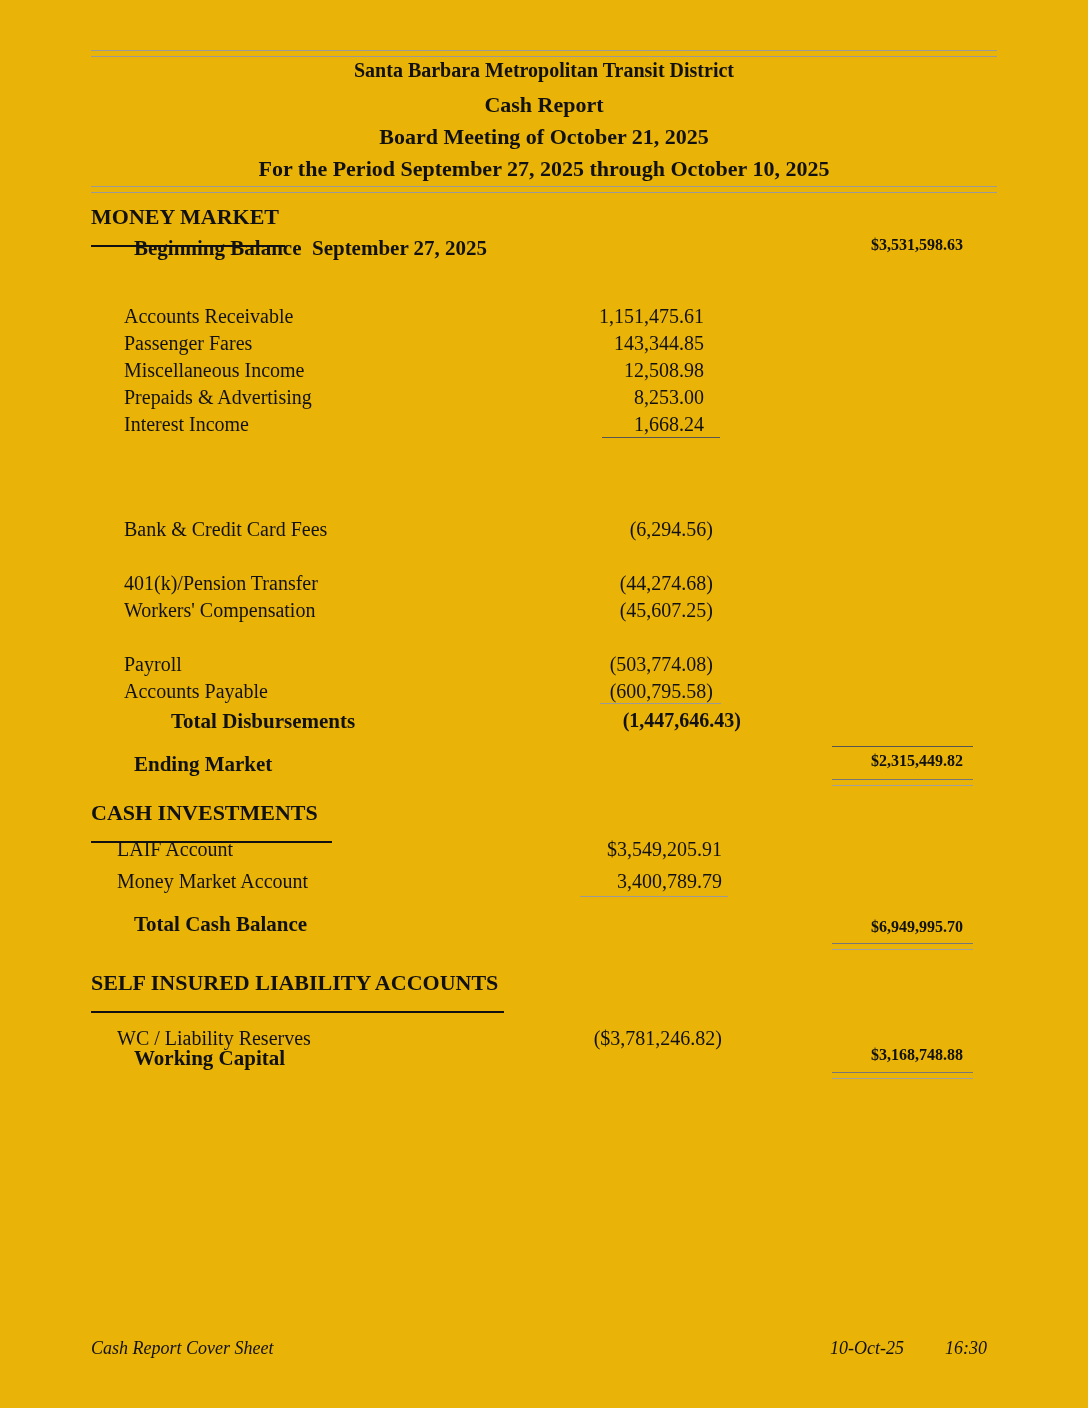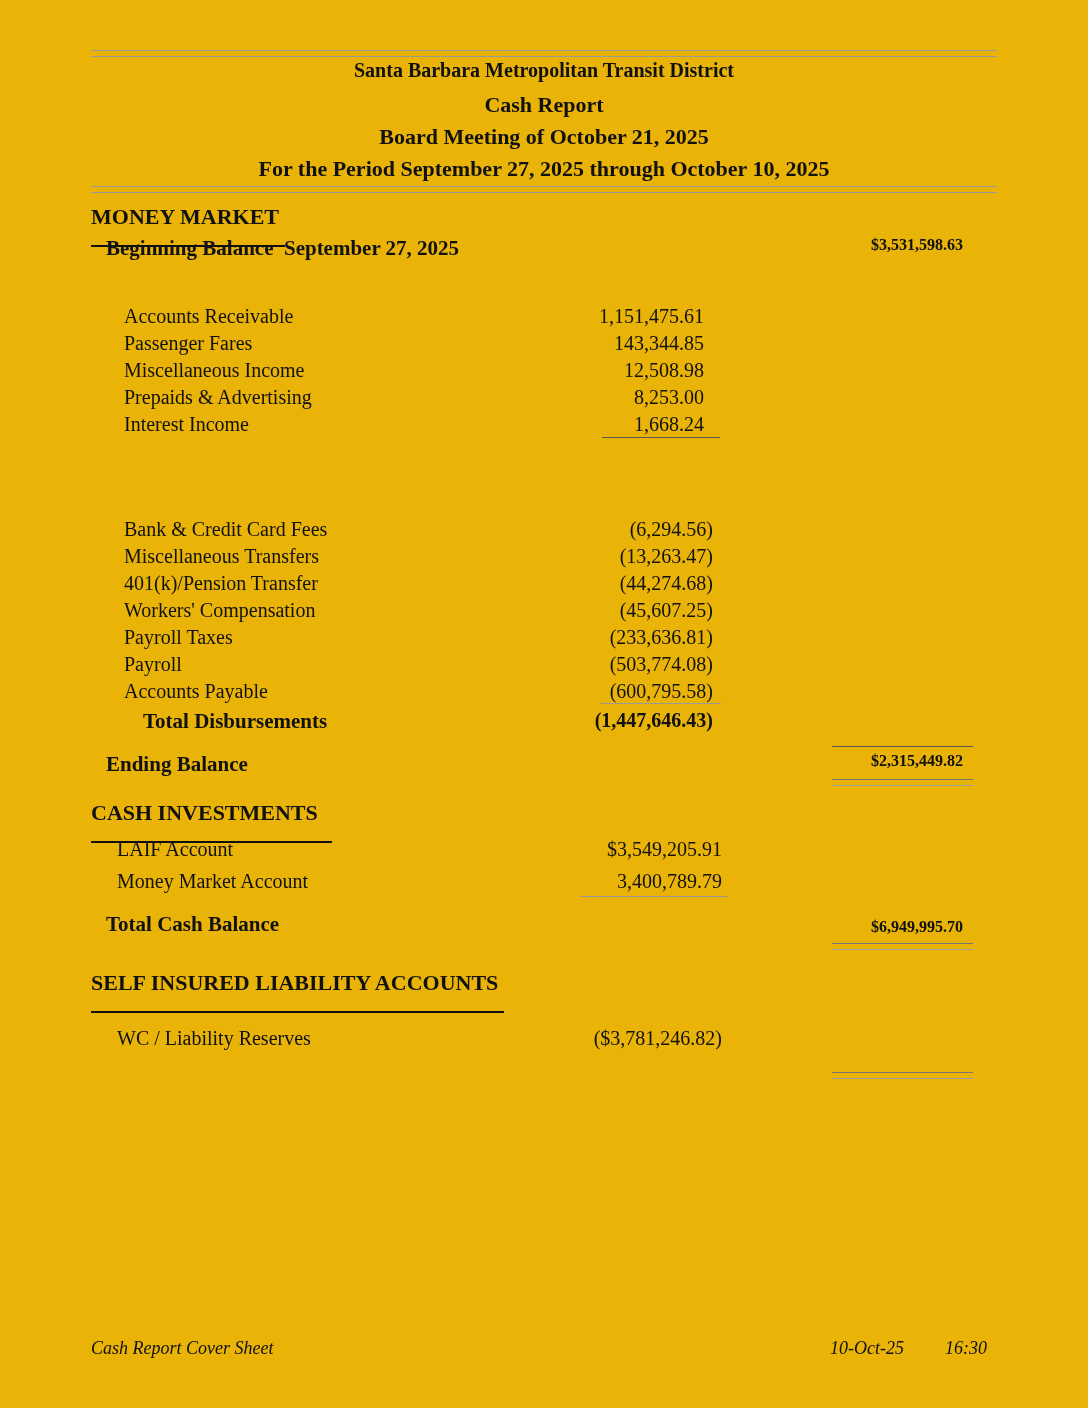--- a/index.html
+++ b/index.html
@@ -32,21 +32,21 @@
   .pad-r6  { padding-right: 6px; }
   .pad-r14 { padding-right: 14px; }
 
   
   .row { position: absolute; left: 0; width: 100%; height: 26px; }
   .lbl { position: absolute; white-space: nowrap; font-size: 20px; }
   .lbl.ind1 { left: 106px; }   
   .lbl.ind2 { left: 124px; }   
   .lbl.ind2b{ left: 117px; }   
   .lbl.ind3 { left: 143px; }   
-  .bold { font-weight: bold; font-size: 21px; }
+  .bold { font-weight: bold; font-size: 21px; margin-left: 28px; }
 
   
   .colM { position: absolute; left: 400px; width: 313px; text-align: right; font-size: 20px; white-space: nowrap; }
   .colM.pos  { width: 304px; text-align: right; }  
   .colM.wide { width: 322px; }  
 
   
   .colR { position: absolute; left: 591px; width: 372px; text-align: right; font-size: 16px; font-weight: bold; white-space: nowrap; }
 
   
@@ -96,55 +96,47 @@
     <span class="colM pos">1,668.24</span>
   </div>
 
   <div class="hrule dark" style="top:437px;left:602px;width:118px"></div>
 
 
   <div class="row" style="top:518px">
     <span class="lbl ind2">Bank &amp; Credit Card Fees</span>
     <span class="colM">(6,294.56)</span>
   </div>
-  <div class="row" style="top:545px">
-    <span class="lbl ind2">Miscellaneous Transfers</span>
-    <span class="colM">(13,263.47)</span>
-  </div>
   <div class="row" style="top:572px">
     <span class="lbl ind2">401(k)/Pension Transfer</span>
     <span class="colM">(44,274.68)</span>
   </div>
   <div class="row" style="top:599px">
     <span class="lbl ind2">Workers' Compensation</span>
     <span class="colM">(45,607.25)</span>
-  </div>
-  <div class="row" style="top:626px">
-    <span class="lbl ind2">Payroll Taxes</span>
-    <span class="colM">(233,636.81)</span>
   </div>
   <div class="row" style="top:653px">
     <span class="lbl ind2">Payroll</span>
     <span class="colM">(503,774.08)</span>
   </div>
   <div class="row" style="top:680px">
     <span class="lbl ind2">Accounts Payable</span>
     <span class="colM">(600,795.58)</span>
   </div>
 
   <div class="hrule" style="top:703px;left:600px;width:121px"></div>
 
   <div class="row" style="top:709px">
     <span class="lbl ind3 bold">Total Disbursements</span>
     <span class="colM bold">(1,447,646.43)</span>
   </div>
 
   <div class="hrule dark" style="top:746px;left:832px;width:141px"></div>
   <div class="row" style="top:752px">
-    <span class="lbl ind1 bold">Ending Balance</span>
+    <span class="lbl ind1 bold">Ending Market</span>
     <span class="colR">$2,315,449.82</span>
   </div>
   <div class="drule" style="top:779px;left:832px;width:141px"></div>
 
   <div class="section-heading pad-r14" style="top:800px">CASH INVESTMENTS</div>
 
   <div class="row" style="top:838px">
     <span class="lbl ind2b">LAIF Account</span>
     <span class="colM wide">$3,549,205.91</span>
   </div>
@@ -163,19 +155,23 @@
   </div>
   <div class="drule" style="top:943px;left:832px;width:141px"></div>
 
   <div class="section-heading pad-r6" style="top:970px">SELF INSURED LIABILITY ACCOUNTS</div>
 
   <div class="row" style="top:1027px">
     <span class="lbl ind2b">WC / Liability Reserves</span>
     <span class="colM wide">($3,781,246.82)</span>
   </div>
 
+  <div class="row" style="top:1046px">
+    <span class="lbl ind1 bold">Working Capital</span>
+    <span class="colR">$3,168,748.88</span>
+  </div>
   <div class="drule" style="top:1072px;left:832px;width:141px"></div>
 
   <div class="footer-text" style="top:1338px;left:91px">Cash Report Cover Sheet</div>
   <div class="footer-text" style="top:1338px;left:704px;width:200px;text-align:right">10-Oct-25</div>
   <div class="footer-text" style="top:1338px;left:907px;width:80px;text-align:right">16:30</div>
 
 </div>
 
 </body></html>

